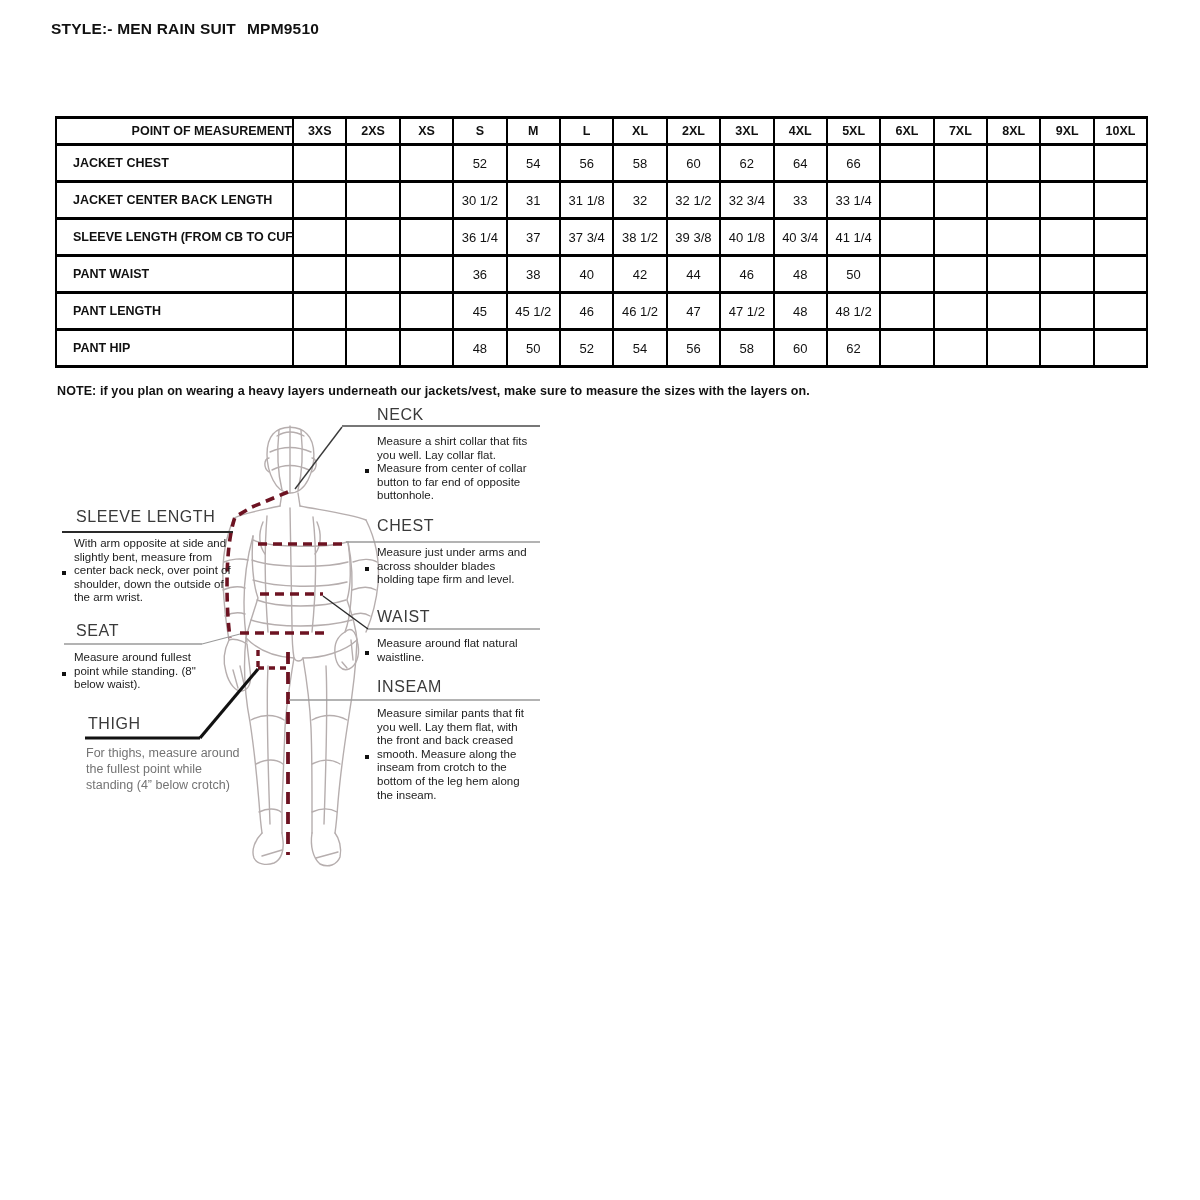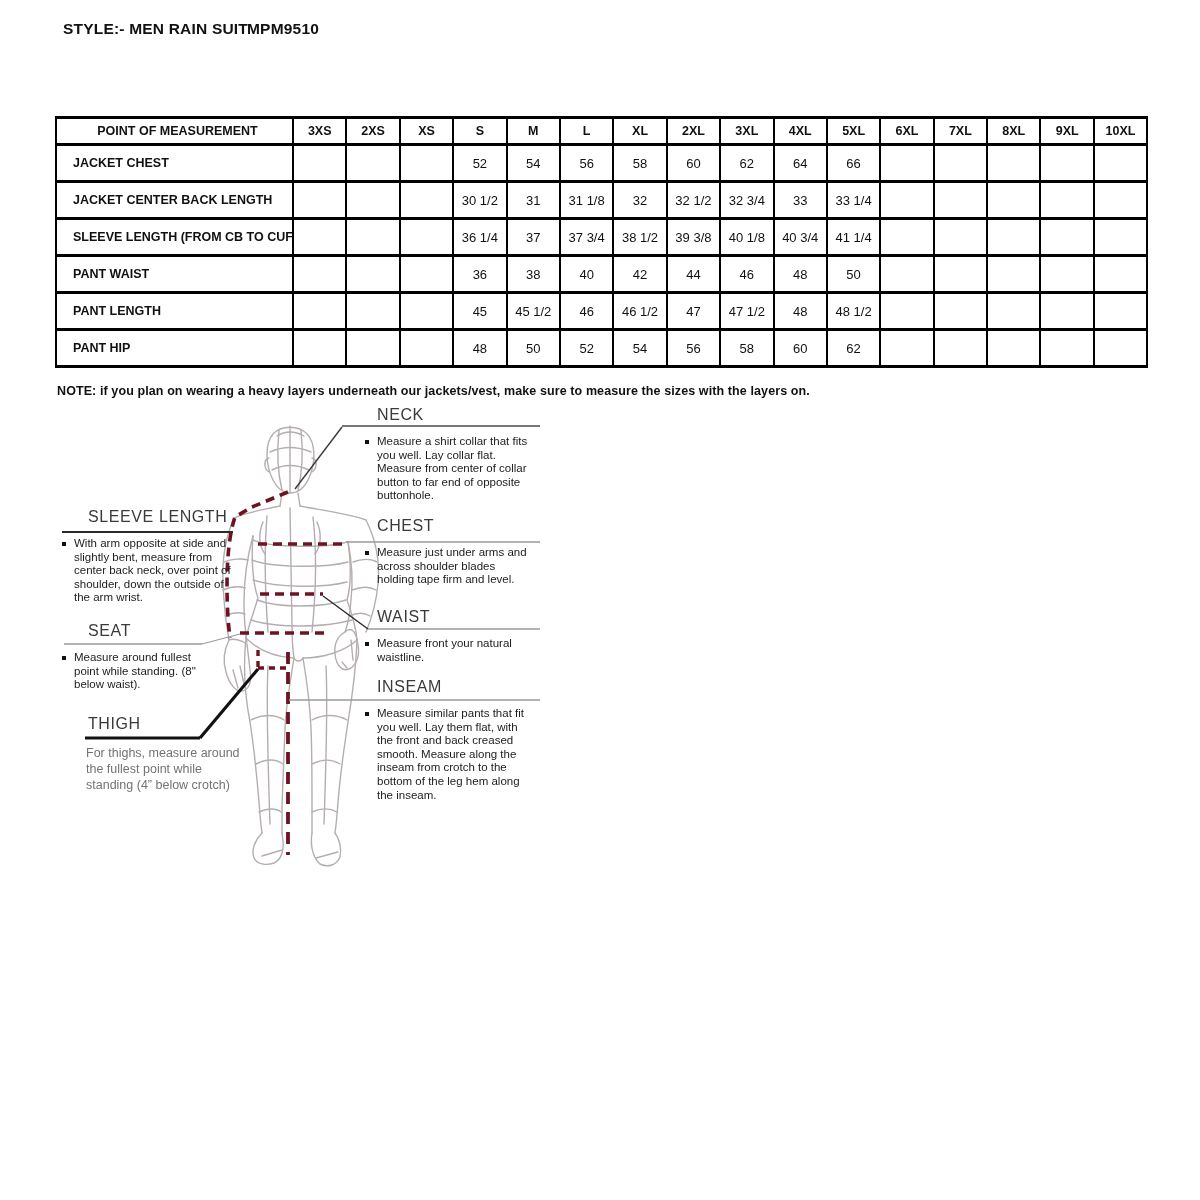--- a/index.html
+++ b/index.html
@@ -1,48 +1,48 @@
 <!DOCTYPE html>
 <html><head>
 <meta charset="utf-8">
 <style>
   html,body{margin:0;padding:0;background:#fff;}
   .page{position:relative;width:1200px;height:1200px;background:#fff;overflow:hidden;
         font-family:"Liberation Sans","DejaVu Sans",sans-serif;color:#111;}
 
   
   .doc-header{position:absolute;left:0;top:20px;height:22px;width:100%;}
-  .style-label{position:absolute;left:63px;top:0;font-size:15.5px;font-weight:700;letter-spacing:0.2px;}
+  .style-label{position:absolute;left:51px;top:0;font-size:15.5px;font-weight:700;letter-spacing:0.2px;}
   .style-code{position:absolute;left:247px;top:0;font-size:15.5px;font-weight:700;letter-spacing:0.2px;}
 
   
   .tablewrap{position:absolute;left:55px;top:116px;}
   table.sizes{border-collapse:collapse;table-layout:fixed;width:1091px;background:#fff;}
   table.sizes th,table.sizes td{
     border-left:2px solid #000;border-right:2px solid #000;
     border-top:3px solid #000;border-bottom:3px solid #000;
     padding:0;white-space:nowrap;overflow:hidden;}
   table.sizes thead th{height:24px;font-size:12.5px;font-weight:700;}
-  table.sizes thead th.poml{text-align:center;padding-left:6px;}
+  table.sizes thead th.poml{text-align:right;padding-left:6px;}
   table.sizes tbody th{height:34px;font-size:12.5px;font-weight:700;text-align:left;padding-left:16px;}
   table.sizes tbody td{height:34px;font-size:13px;font-weight:400;text-align:center;}
   table.sizes col.c-label{width:237px;}
   table.sizes col.c-size{width:53.4px;}
 
   
   .note{position:absolute;left:57px;top:371px;font-size:12.5px;font-weight:700;letter-spacing:0.1px;}
 
   
   .diagram{position:absolute;left:0;top:400px;width:1200px;height:500px;}
   .diagram svg{position:absolute;left:0;top:0;}
   .gblock{position:absolute;}
   .gtitle{font-size:16px;line-height:19px;font-weight:400;color:#3a3a3a;letter-spacing:0.6px;margin:0 0 11px 14px;}
-  .gblock.leftcol .gtitle{margin-left:28px;}
+  .gblock.leftcol .gtitle{margin-left:16px;}
   .gblock.plain .gtitle{margin-left:2px;margin-bottom:12px;}
-  .bullet-row{display:flex;align-items:flex-start;padding-left:2px;}
+  .bullet-row{display:flex;align-items:center;padding-left:2px;}
   .bullet{flex:0 0 auto;width:4px;height:4px;background:#111;margin:5px 8px 0 0;}
   .gtext{margin:0;font-size:11.5px;line-height:13.6px;color:#1c1c1c;}
   .gblock.plain .gtext{font-size:12.5px;line-height:16px;color:#737373;}
 </style>
 </head>
 <body>
 
 <div class="page">
 
   <div class="doc-header">
@@ -302,21 +302,21 @@
       <div class="bullet-row">
         <span class="bullet"></span>
         <p class="gtext" style="width:155px">Measure just under arms and across shoulder blades holding tape firm and level.</p>
       </div>
     </div>
 
     <div class="gblock" style="left:363px;top:207px;width:172px">
       <h3 class="gtitle">WAIST</h3>
       <div class="bullet-row">
         <span class="bullet"></span>
-        <p class="gtext" style="width:150px">Measure front your natural waistline.</p>
+        <p class="gtext" style="width:150px">Measure around flat natural waistline.</p>
       </div>
     </div>
 
     <div class="gblock" style="left:363px;top:277px;width:172px">
       <h3 class="gtitle">INSEAM</h3>
       <div class="bullet-row">
         <span class="bullet"></span>
         <p class="gtext" style="width:152px">Measure similar pants that fit you well. Lay them flat, with the front and back creased smooth. Measure along the inseam from crotch to the bottom of the leg hem along the inseam.</p>
       </div>
     </div>

